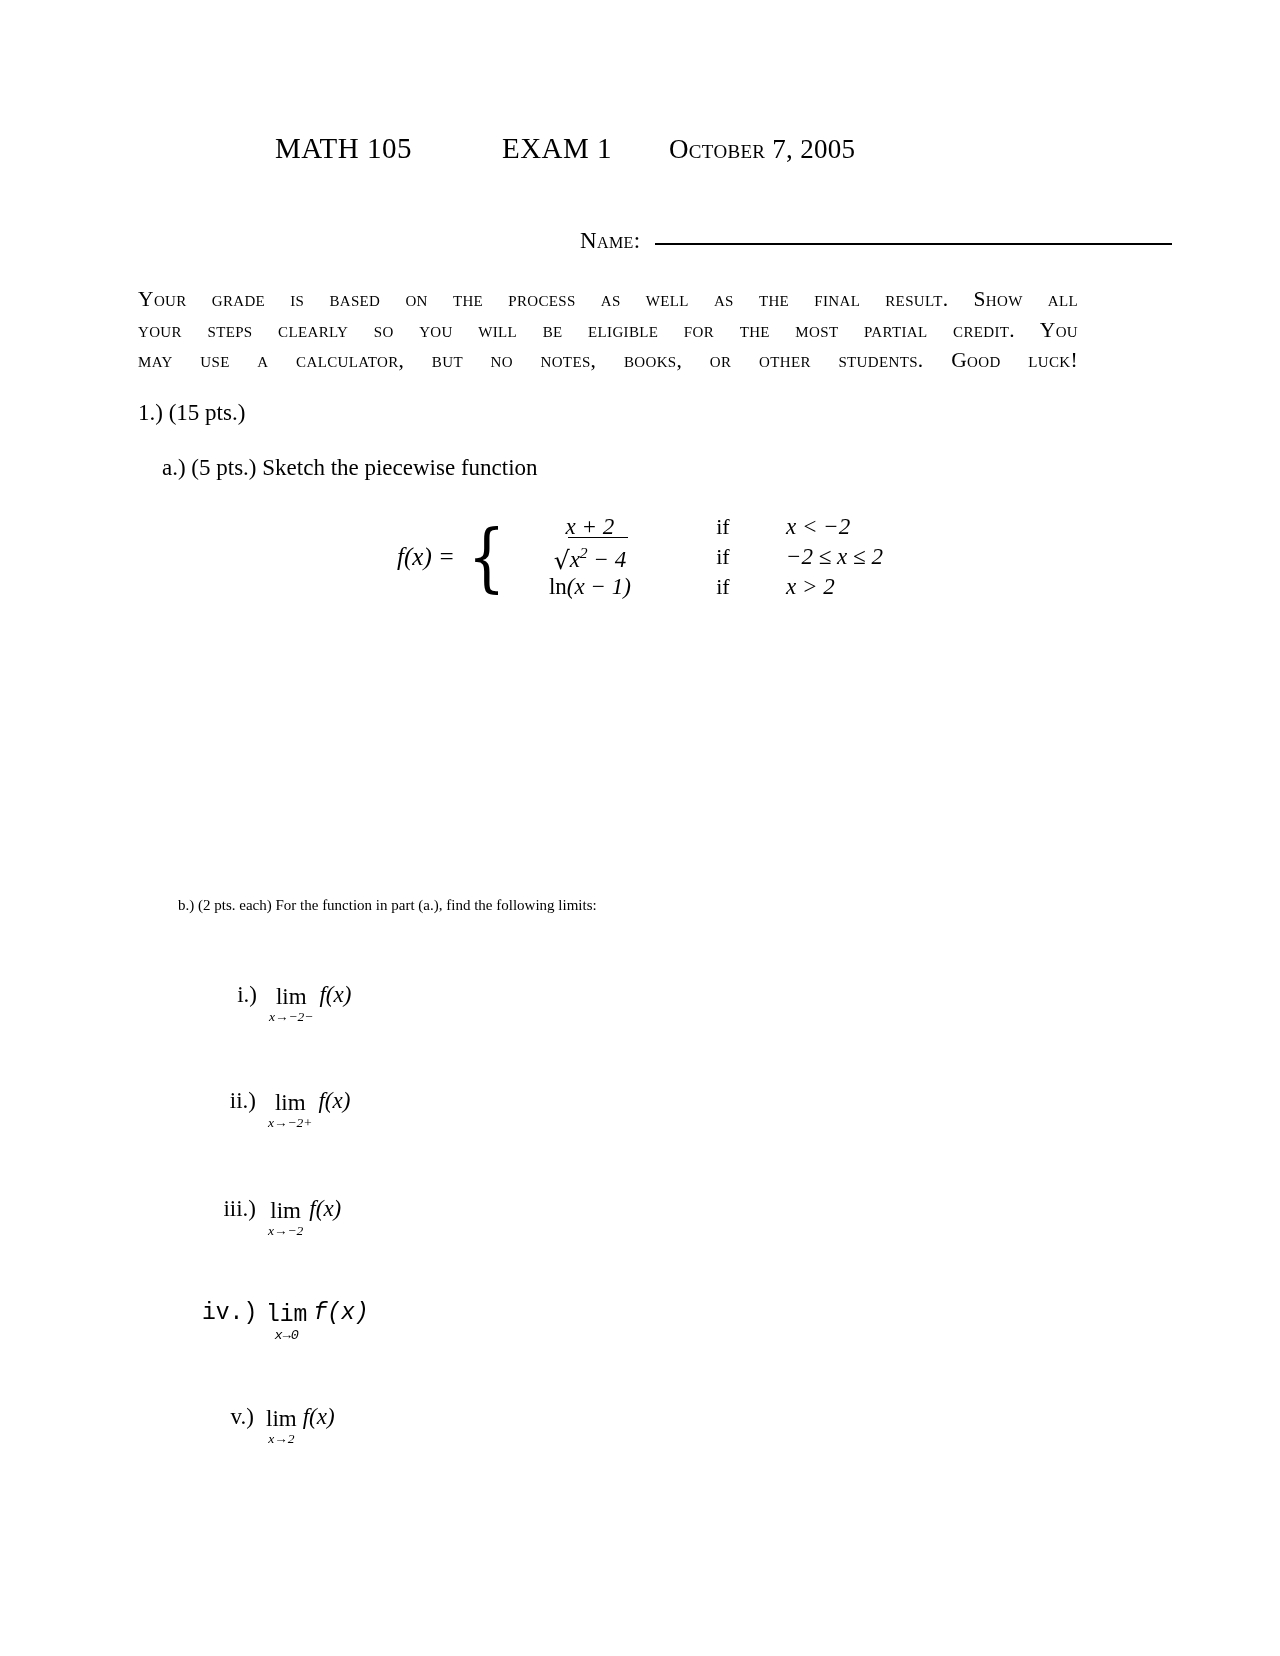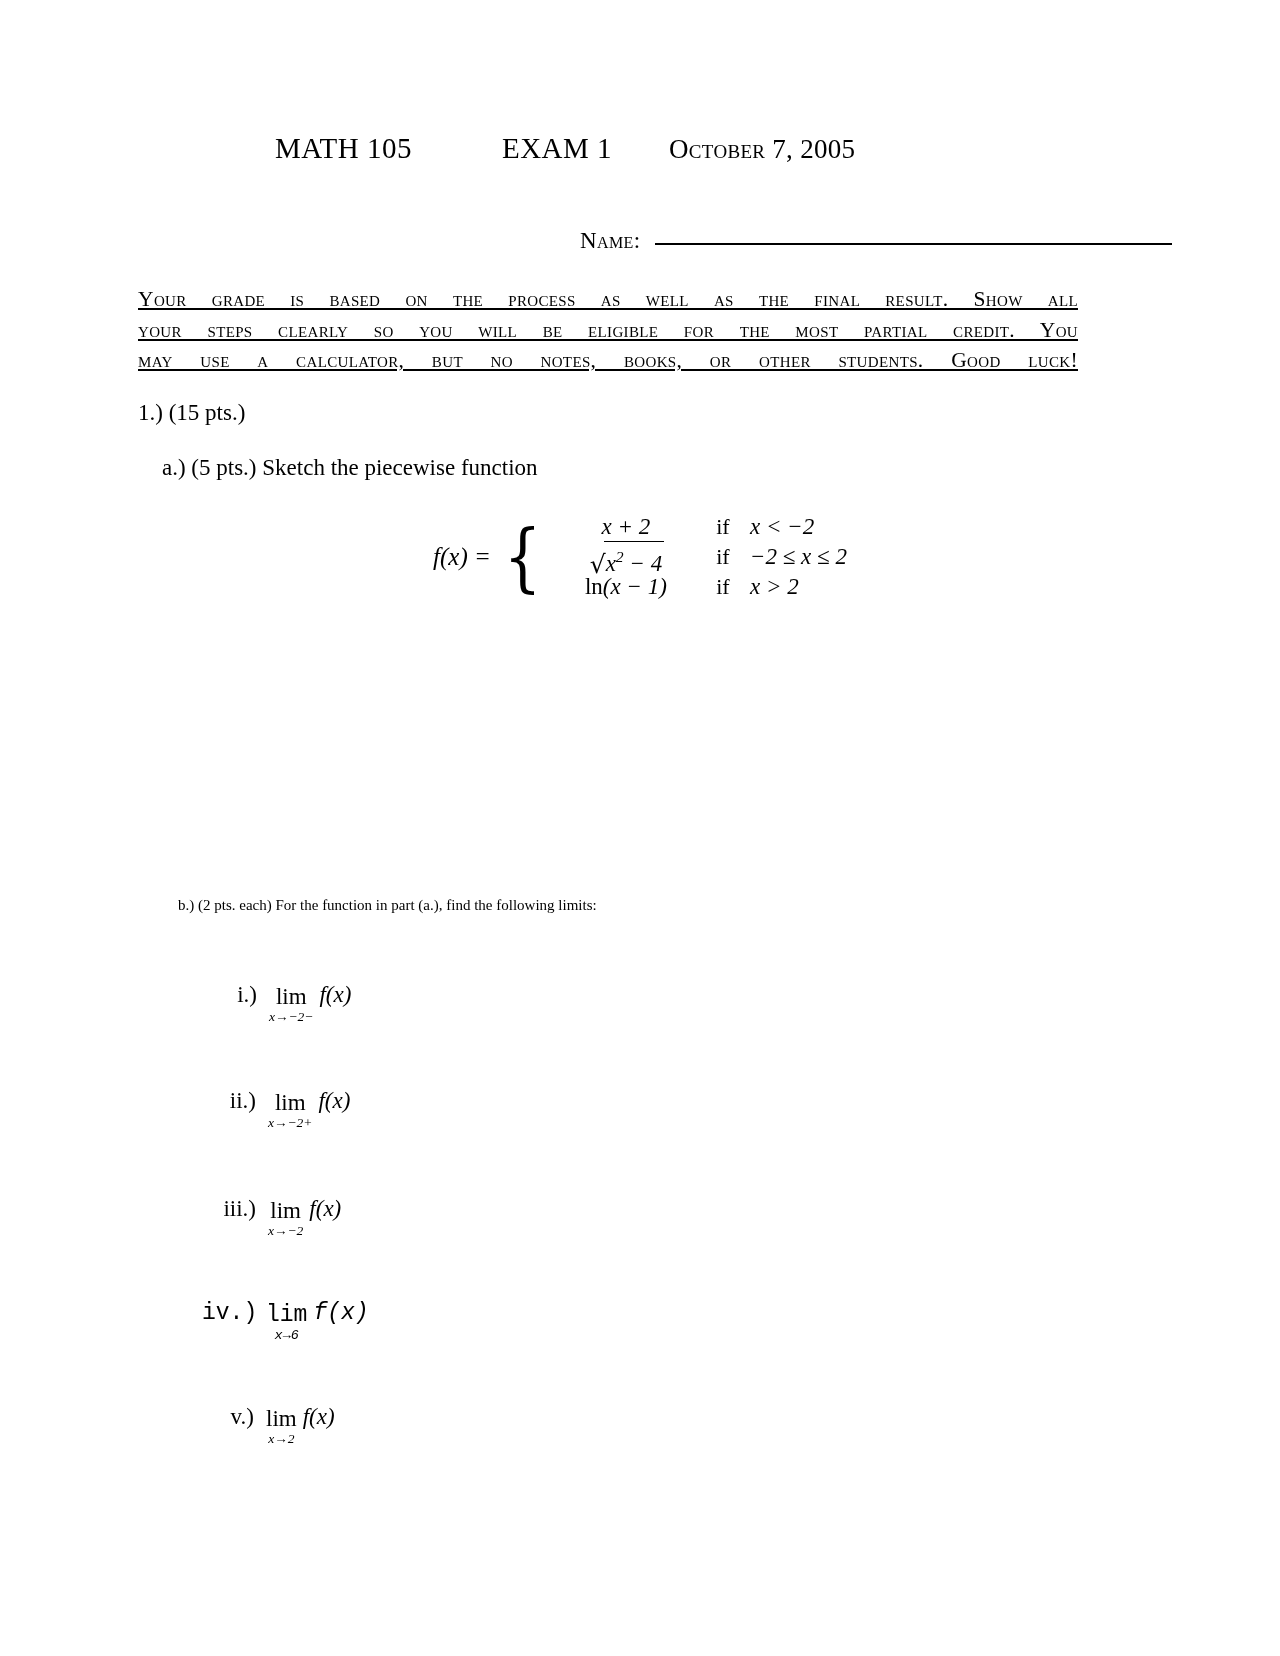--- a/index.html
+++ b/index.html
@@ -79,21 +79,20 @@
     font-variant: small-caps;
     letter-spacing: 0.35px;
     line-height: 1.42;
     text-align: justify;
     text-align-last: justify;
   }
   .instructions span.line {
     display: block;
     text-align: justify;
     text-align-last: justify;
-    text-decoration: underline;
   }
   .instructions span.line.last {
     text-align-last: justify;
   }
   
   .q1 {
     position: absolute;
     top: 400px;
     left: 138px;
     font-size: 23px;
@@ -126,23 +125,24 @@
     font-family: "DejaVu Serif", serif;
     margin: 0 6px 0 2px;
     transform: scaleX(0.8);
     display: inline-block;
   }
   .cases {
     display: inline-block;
   }
   .case-row {
     display: flex;
-    align-items: flex-start;
+    align-items: center;
     height: 30px;
     line-height: 30px;
+    gap: 36px;
   }
   .case-expr {
     width: 148px;
     text-align: center;
     font-style: italic;
     font-size: 23px;
     white-space: nowrap;
   }
   .case-if {
     width: 46px;
@@ -301,21 +301,21 @@
       <span class="lim">lim</span>
       <span class="sub">x→−2</span>
     </span>
     <span class="fexpr">f(x)</span>
   </div>
 
   <div class="limitem" style="top:1260px; left:202px;font-family:Liberation Mono, monospace;">
     <span class="roman" style="width:52px;">iv.)</span>
     <span class="limop">
       <span class="lim">lim</span>
-      <span class="sub">x→6</span>
+      <span class="sub">x→0</span>
     </span>
     <span class="fexpr">f(x)</span>
   </div>
 
   <div class="limitem" style="top:1364px; left:212px;">
     <span class="roman" style="width:42px;">v.)</span>
     <span class="limop">
       <span class="lim">lim</span>
       <span class="sub">x→2</span>
     </span>

